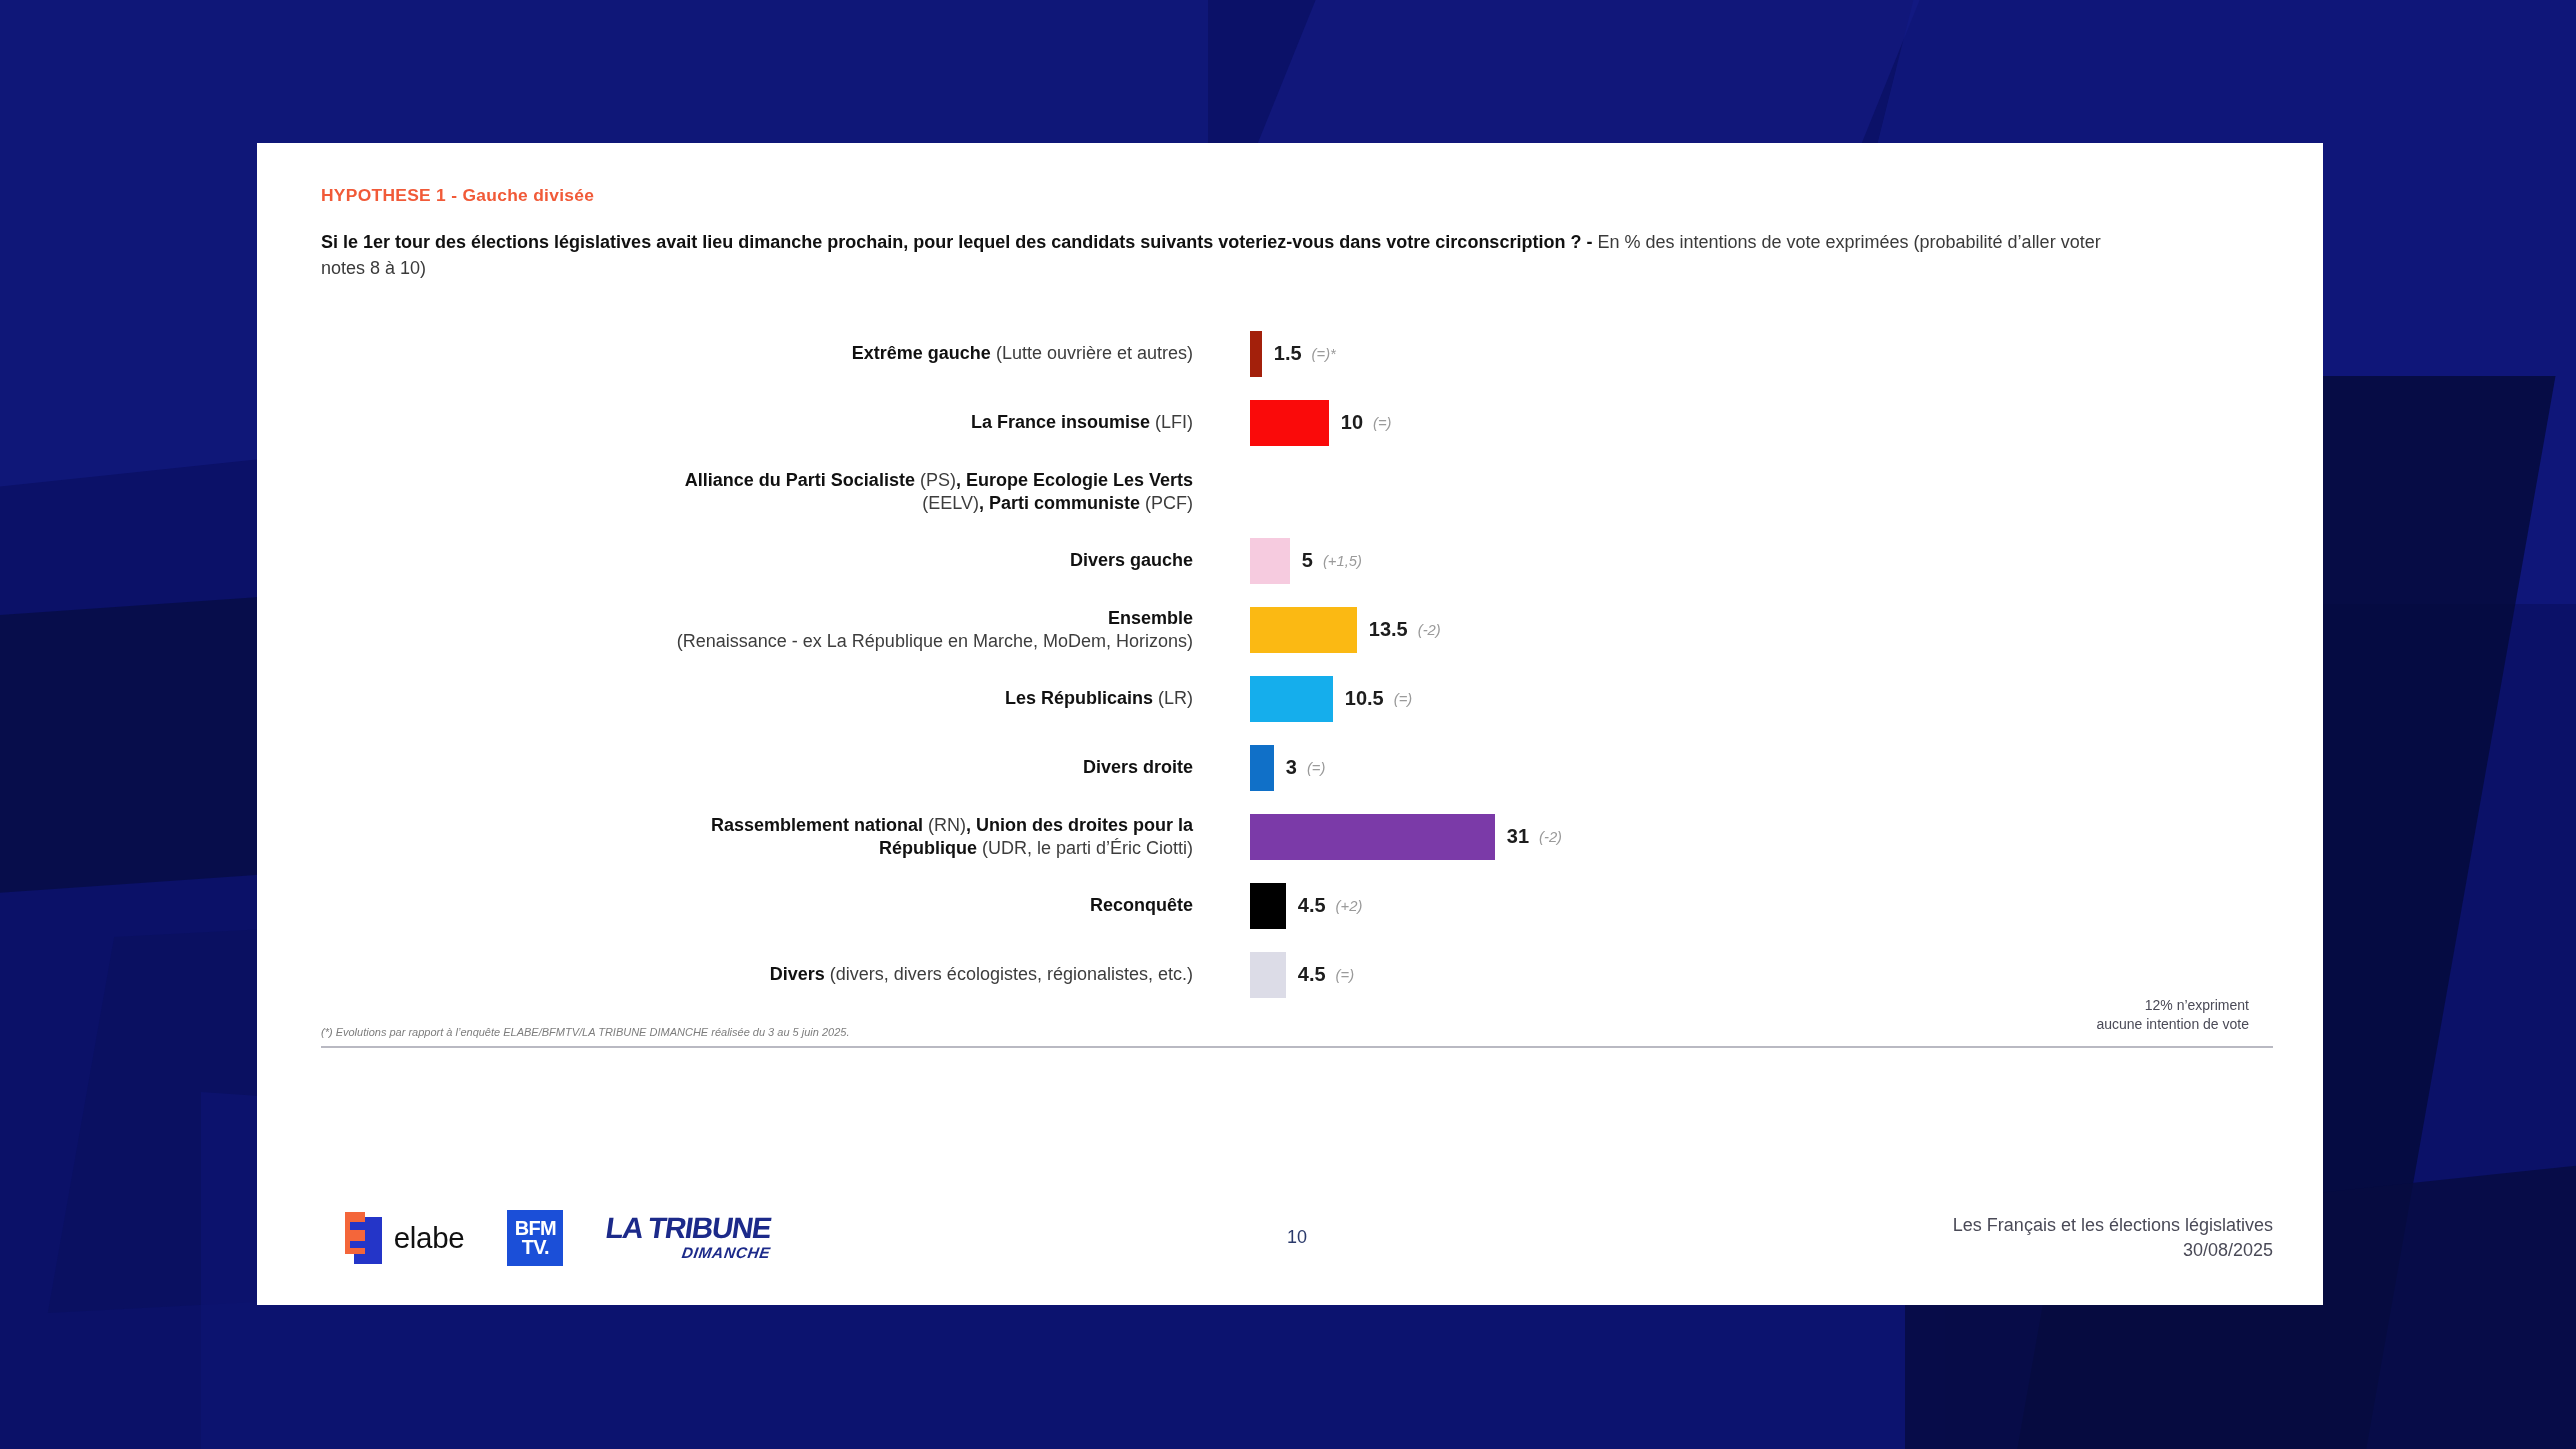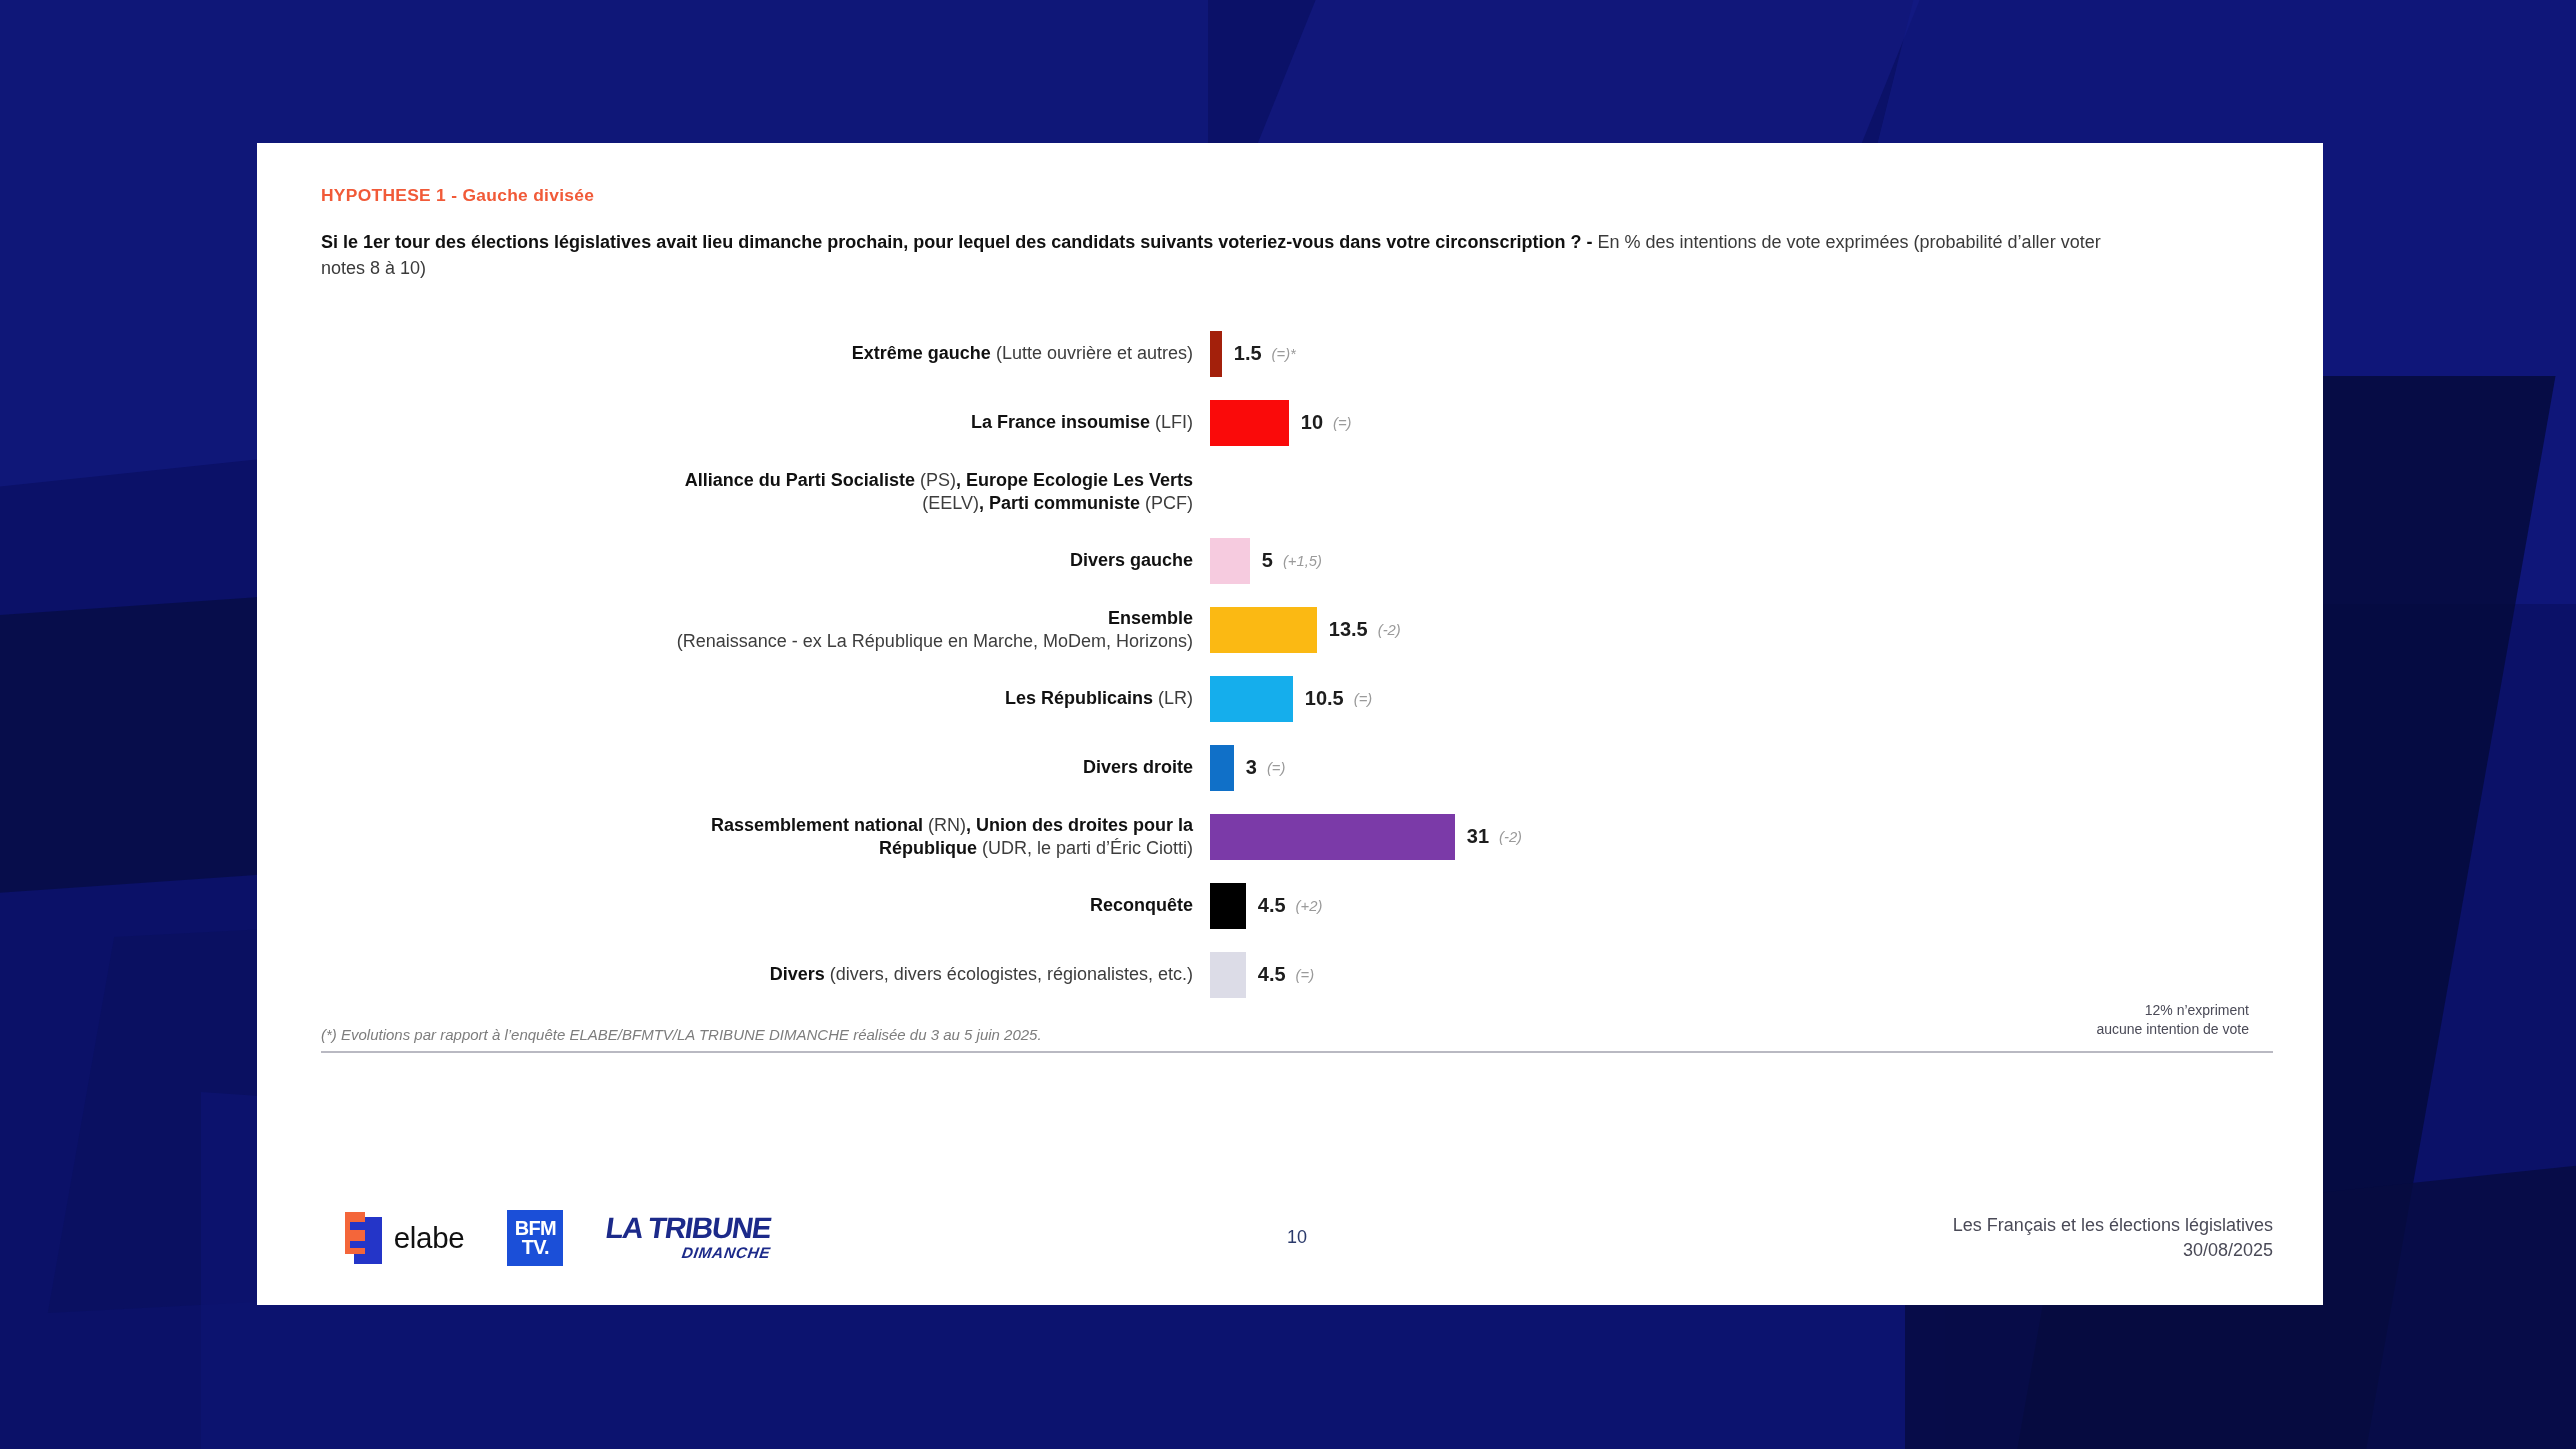--- a/index.html
+++ b/index.html
@@ -45,20 +45,21 @@
     margin:0 0 38px 0;
   }
   .question b{font-weight:bold;color:#111;}
   .question .q-light{font-weight:normal;color:#3a3a3a;}
 
   
   .chart{position:relative;margin-top:9.4px;}
   .row{
     display:flex;align-items:center;
     height:69px;
+    gap:40px;
   }
   .row-label{
     width:872px;text-align:right;padding-right:17.4px;
     font-size:18px;line-height:1.26;color:#111;
   }
   .row-label b{font-weight:bold;}
   .row-label span.sub{font-weight:normal;color:#3d3d3d;}
   .bar-zone{flex:1;display:flex;align-items:center;position:relative;}
   .bar{height:46px;flex:none;}
   .bar-val{
@@ -67,21 +68,21 @@
   .bar-delta{
     font-size:14.8px;font-style:italic;color:#9a9a9a;margin-left:10px;white-space:nowrap;
   }
 
   .noresp{
     position:absolute;right:24px;bottom:14px;
     text-align:right;font-size:14px;line-height:1.36;color:#4a4a57;
   }
 
   .footnote{
-    margin-top:17.4px;font-size:15px;font-style:italic;color:#7d7d7d;
+    margin-top:17.4px;font-size:11px;font-style:italic;color:#7d7d7d;
   }
   .rule{
     margin-top:8px;height:2px;background:#b9b9c2;width:100%;
   }
 
   
   .footer{
     position:absolute;left:64px;right:50px;bottom:27px;height:81px;
     display:flex;align-items:center;
   }

